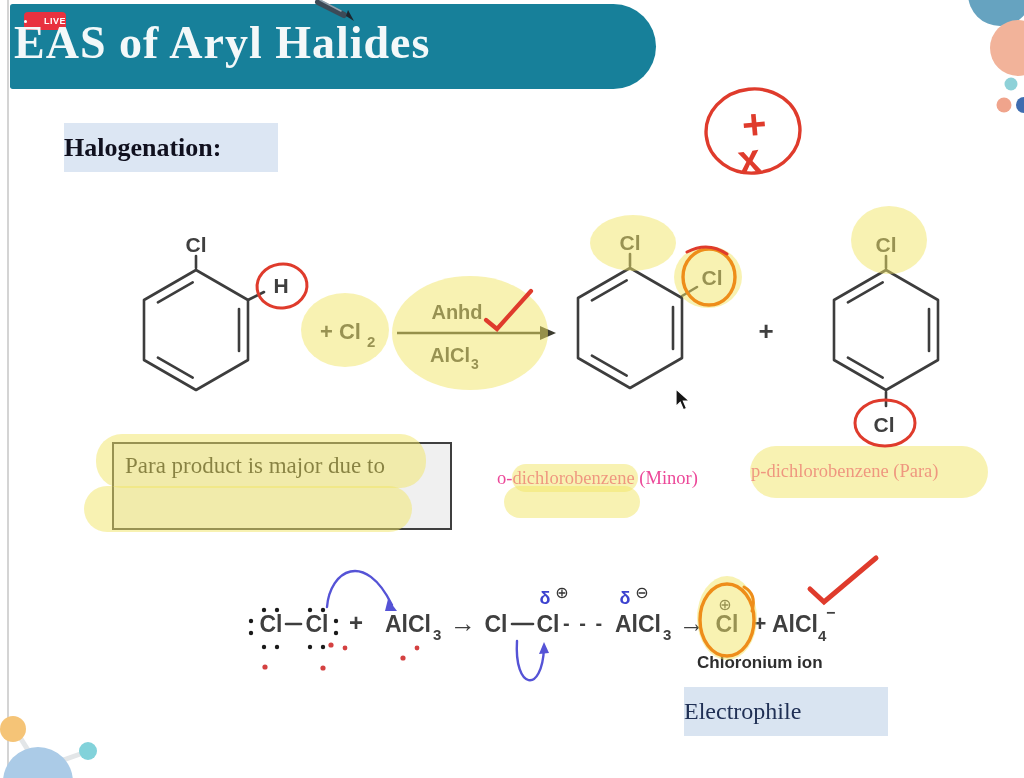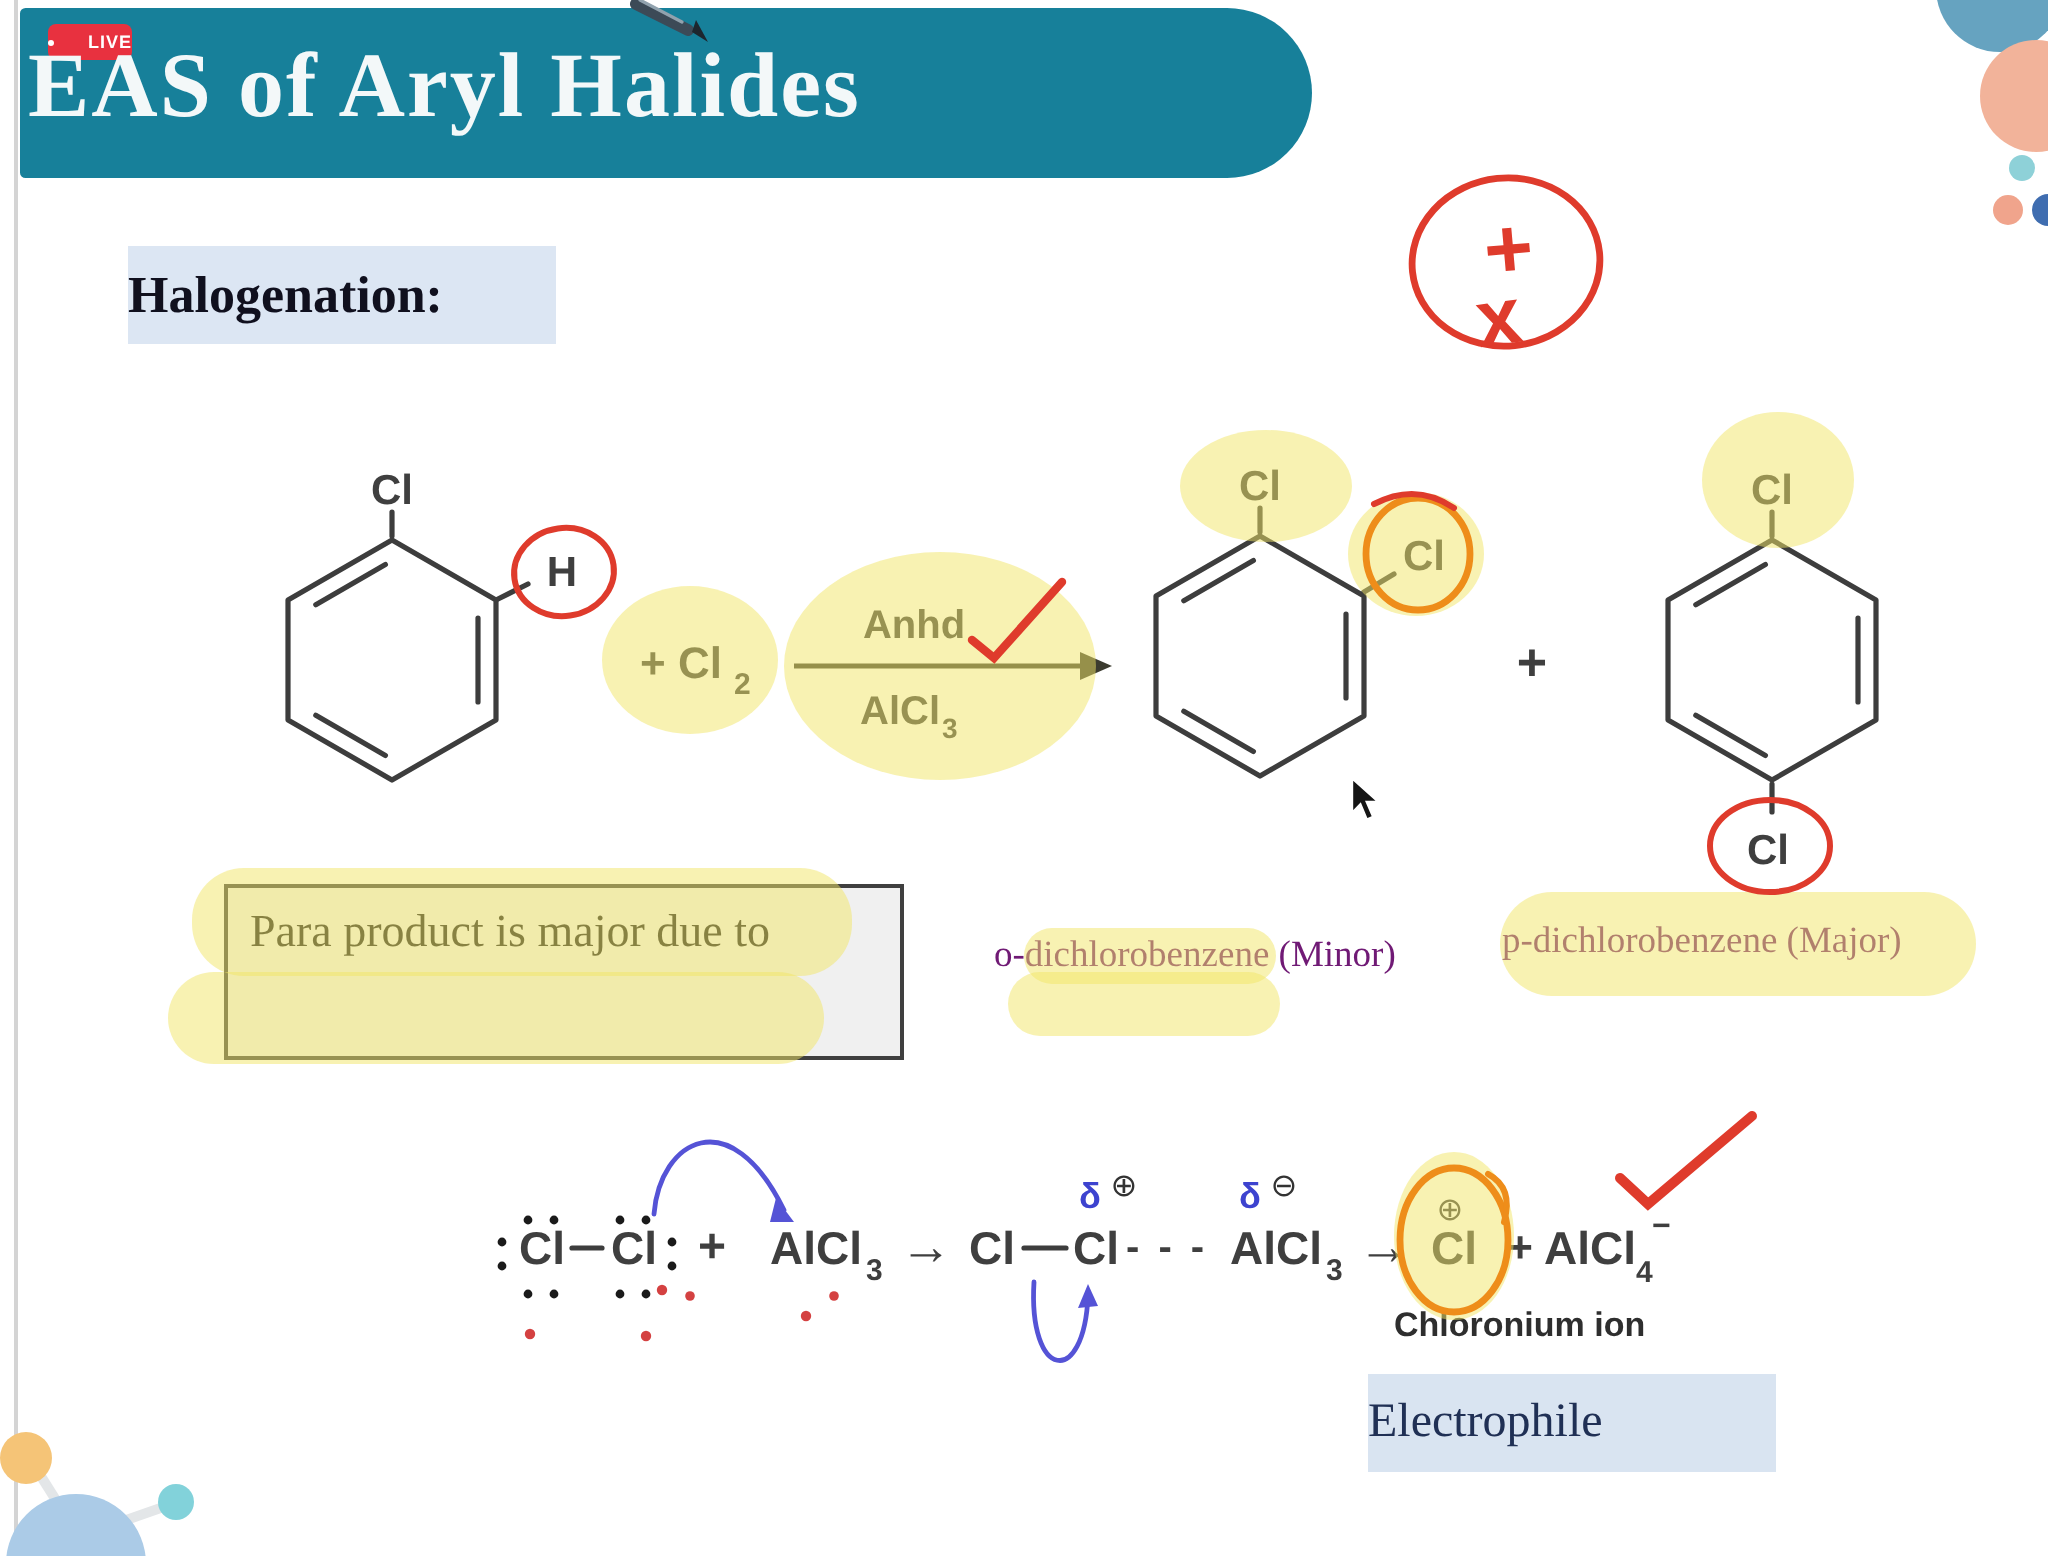--- a/index.html
+++ b/index.html
@@ -15,21 +15,21 @@
   .live{position:absolute;left:14px;top:8px;width:42px;height:18px;background:#e8313f;
         border-radius:4px;color:#fff;font-size:9px;font-weight:700;
         display:flex;align-items:center;justify-content:center;gap:17px;letter-spacing:.5px}
   .live-dot{width:3px;height:3px;border-radius:50%;background:#fff}
   .section-box{left:64px;top:123px;width:214px;height:49px;background:#dce6f3;
        font-family:"Liberation Serif",serif;font-weight:700;font-size:26px;color:#10101e;
        line-height:49px;box-sizing:border-box;white-space:nowrap}
   .note-box{left:112px;top:442px;width:340px;height:88px;background:#f0f0f0;
        border:2px solid #3f3f3f;box-sizing:border-box;padding:4px 0 0 11px;
        font-family:Liberation Serif, serif;font-size:23px;color:#1f1f1f;line-height:35px}
-  .caption{font-family:"Liberation Serif",serif;font-size:18.5px;color:#701a75;white-space:nowrap}
+  .caption{font-family:"Liberation Serif",serif;font-size:18.5px;color:#ec4899;white-space:nowrap}
   .cap-o{left:497px;top:468px}
   .cap-p{left:751px;top:461px}
   .chloronium{left:697px;top:653px;font-weight:700;font-size:17px;color:#2e2e2e;white-space:nowrap}
   .electro-box{left:684px;top:687px;width:204px;height:49px;background:#d9e4f1;
        text-align:left;line-height:49px;font-family:"Liberation Serif",serif;
        font-size:24px;color:#203055}
   svg.overlay{position:absolute;left:0;top:0;width:1024px;height:778px;pointer-events:none}
   #ring path,#ring line{stroke:#3d3d3d;stroke-width:2.6;fill:none;
        stroke-linejoin:round;stroke-linecap:round}
   .chem{font-family:"Liberation Sans",sans-serif;font-weight:600;fill:#3f3f3f}
@@ -57,21 +57,21 @@
 
 <div class="abs section-box">
   <span>Halogenation:</span>
 </div>
 
 <div class="abs note-box">
   <div>Para product is major due to</div>
 </div>
 
 <div class="abs caption cap-o">o-dichlorobenzene (Minor)</div>
-<div class="abs caption cap-p">p-dichlorobenzene (Major)</div>
+<div class="abs caption cap-p">p-dichlorobenzene (Para)</div>
 
 <div class="abs chloronium">Chloronium ion</div>
 <div class="abs electro-box">
   <span>Electrophile</span>
 </div>
 
 <svg class="overlay" viewBox="0 0 1024 778">
   <defs>
     <g id="ring">
       <path d="M0,-60 L52,-30 L52,30 L0,60 L-52,30 L-52,-30 Z"></path>

